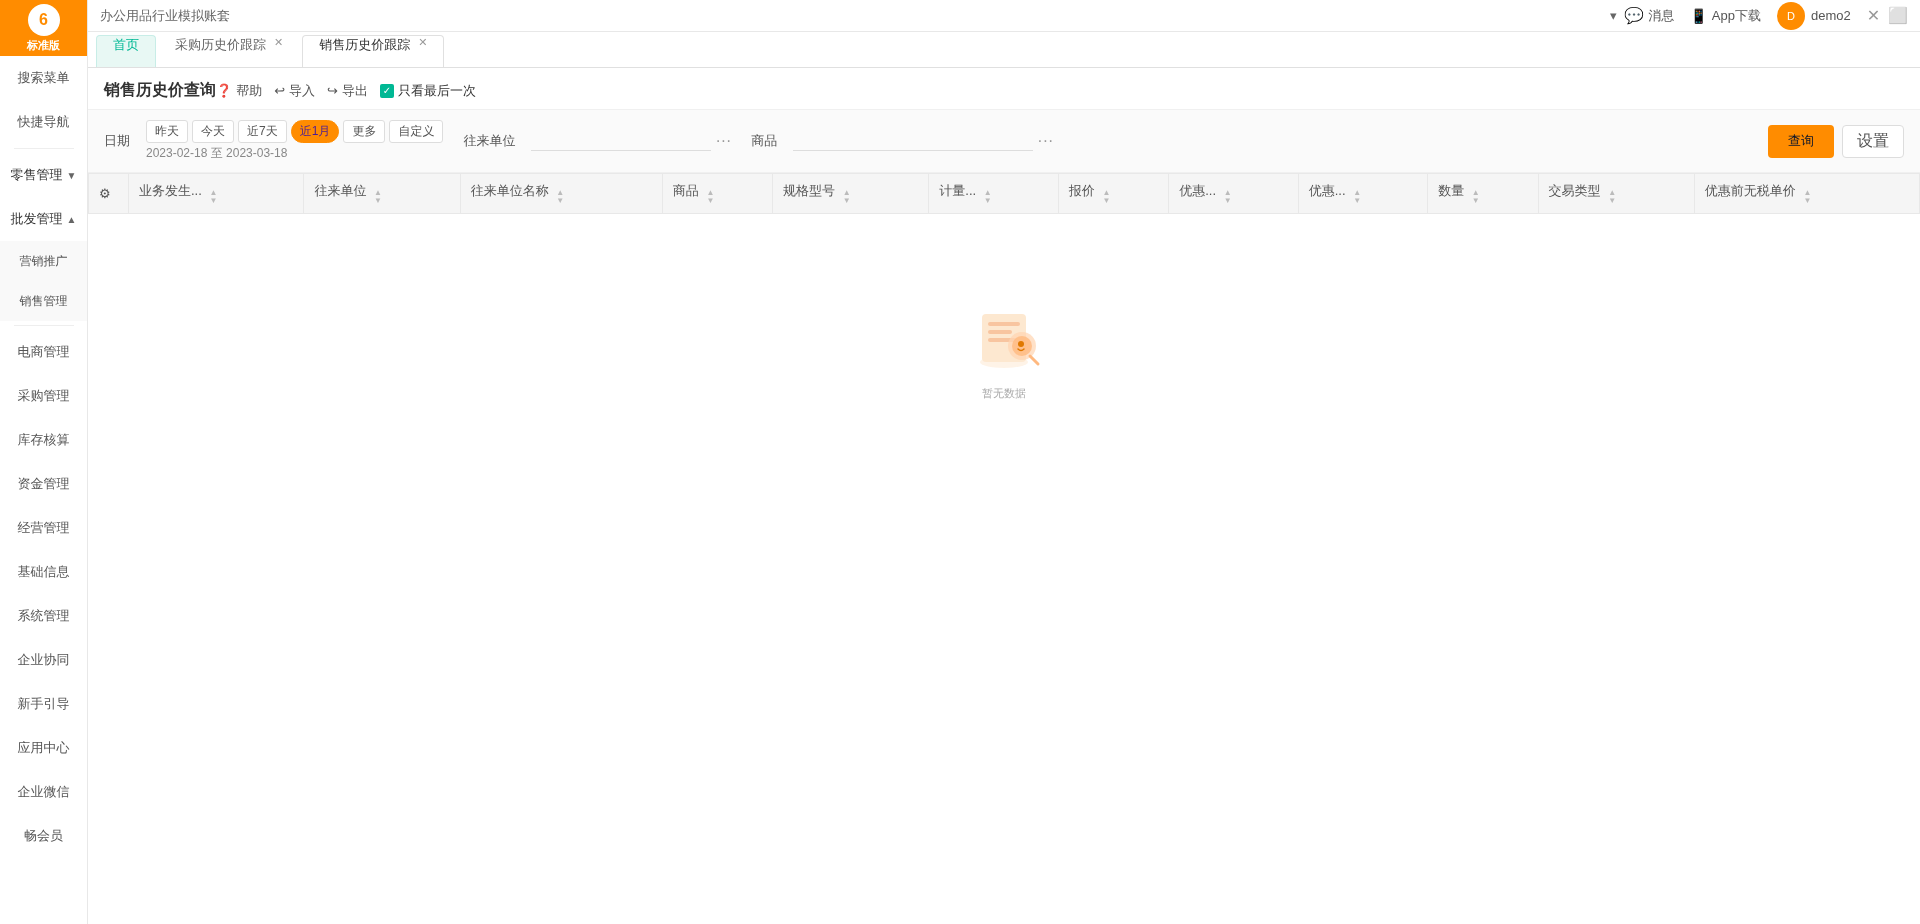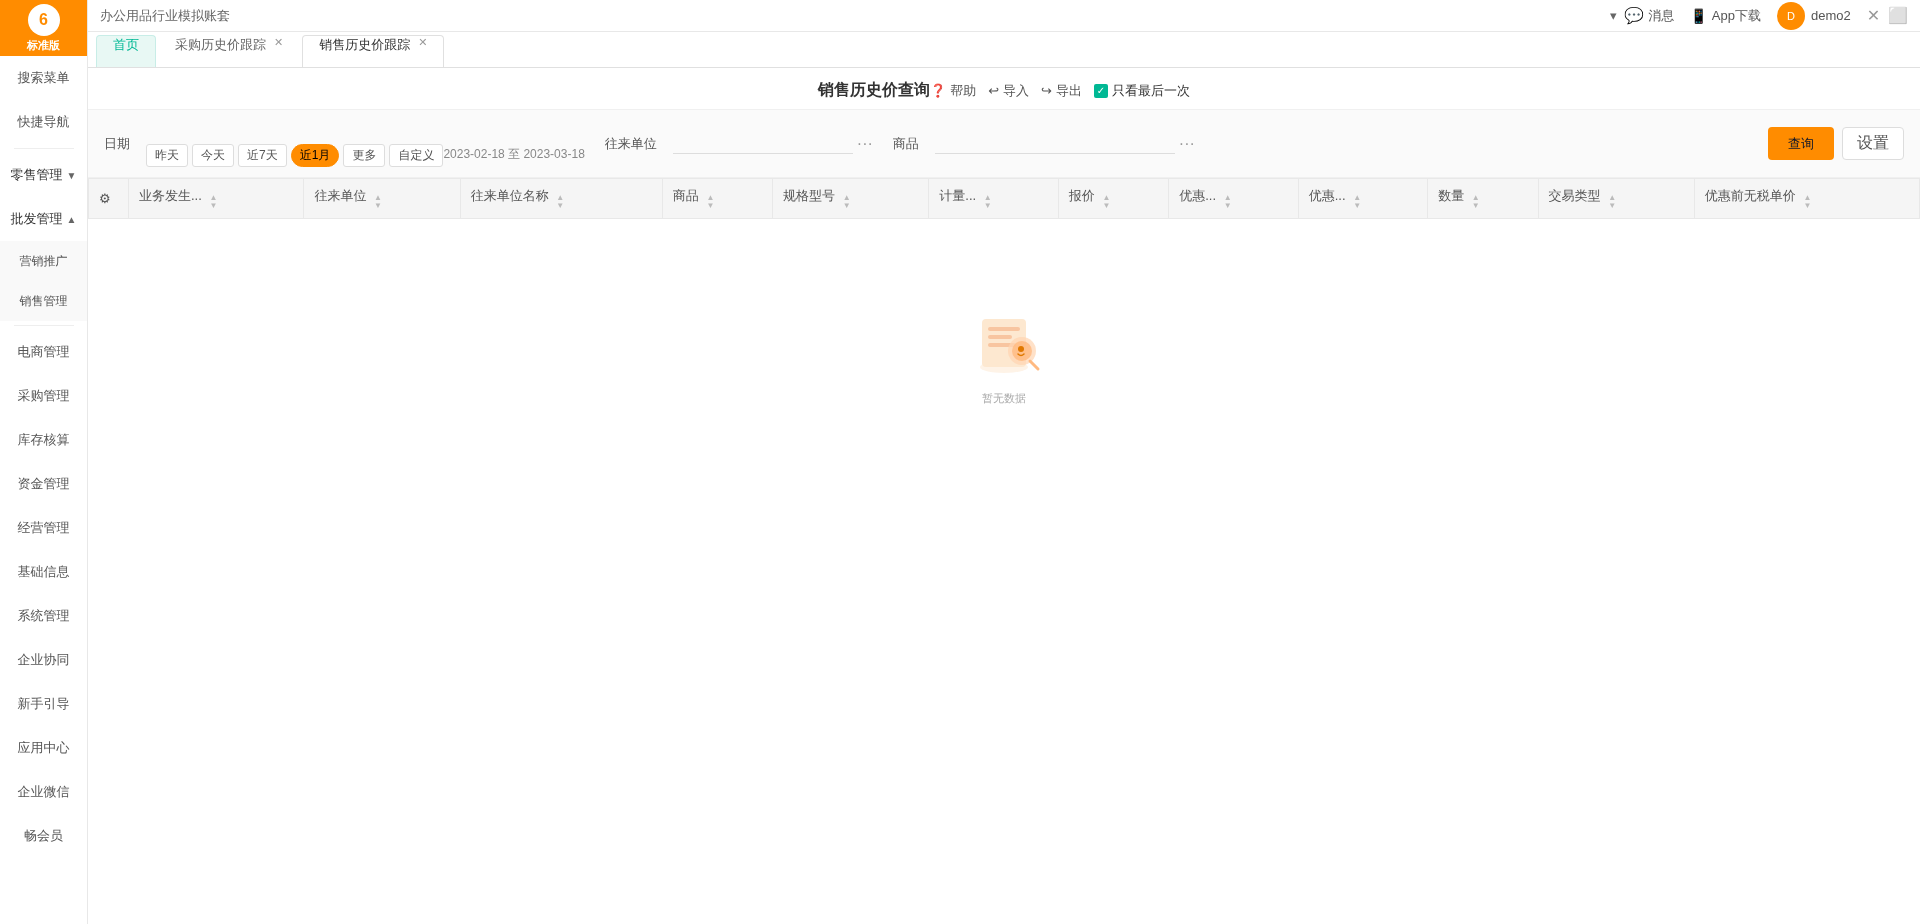--- a/index.html
+++ b/index.html
@@ -29,35 +29,35 @@
 
     
     .tabs { height: 36px; background: #fff; border-bottom: 1px solid #e0e0e0; display: flex; align-items: flex-end; padding: 0 8px; gap: 0; }
     .tab { height: 32px; padding: 0 16px; display: flex; gap: 6px; cursor: pointer; font-size: 13px; color: #666; border: 1px solid transparent; border-bottom: none; border-radius: 4px 4px 0 0; margin-right: 2px; }
     .tab.home { background: #e8f8f4; color: #00b894; border-color: #c8ede7; }
     .tab.active { background: #fff; color: #333; border-color: #e0e0e0; }
     .tab-close { font-size: 11px; color: #999; cursor: pointer; margin-left: 2px; }
 
     
     .page-content { flex: 1; background: #fff; overflow: hidden; display: flex; flex-direction: column; }
-    .page-header { padding: 12px 16px 8px; border-bottom: 1px solid #f0f0f0; display: flex; align-items: center; justify-content: center; }
+    .page-header { padding: 12px 16px 8px; border-bottom: 1px solid #f0f0f0; display: flex; align-items: center; justify-content: flex-start; }
     .page-title { font-size: 16px; font-weight: bold; color: #333; }
     .page-header-actions { display: flex; align-items: center; gap: 12px; }
     .header-action { display: flex; align-items: center; gap: 4px; font-size: 13px; color: #555; cursor: pointer; }
     .checkbox-wrapper { display: flex; align-items: center; gap: 4px; font-size: 13px; color: #333; }
     .checkbox-teal { width: 14px; height: 14px; background: #00b894; border-radius: 2px; display: flex; align-items: center; justify-content: center; }
     .checkbox-teal span { color: #fff; font-size: 10px; }
 
     
     .filter-bar { padding: 10px 16px; background: #fafafa; border-bottom: 1px solid #f0f0f0; display: flex; align-items: center; gap: 20px; flex-wrap: wrap; }
     .filter-group { display: flex; align-items: center; gap: 16px; }
     .filter-label { color: #555; font-size: 13px; }
     .date-btns { display: flex; align-items: center; gap: 4px; }
     .date-btn { padding: 2px 8px; border: 1px solid #ddd; border-radius: 3px; font-size: 12px; color: #555; cursor: pointer; background: #fff; }
-    .date-btn.active { background: #ff8c00; color: #000000; border-color: #ff8c00; border-radius: 12px; }
+    .date-btn.active { background: #ff8c00; color: #4c1d95; border-color: #ff8c00; border-radius: 12px; }
     .date-range { font-size: 12px; color: #888; margin-top: 2px; }
     .filter-input-group { display: flex; align-items: center; gap: 4px; }
     .filter-input { border: none; border-bottom: 1px solid #ddd; outline: none; font-size: 13px; color: #333; padding: 2px 4px; background: transparent; min-width: 120px; }
     .filter-dots { color: #999; font-size: 16px; cursor: pointer; }
     .search-btn { background: #ff8c00; color: #0f172a; border: none; padding: 6px 20px; border-radius: 4px; font-size: 13px; cursor: pointer; }
     .settings-btn { background: #fff; color: #555; border: 1px solid #ddd; padding: 5px 14px; border-radius: 4px; font-size: 16px; cursor: pointer; }
     .filter-right { margin-left: auto; display: flex; gap: 8px; }
 
     
     .table-container { flex: 1; overflow: auto; }
@@ -214,21 +214,21 @@
             <span>✓</span>
           </div>
           <span>只看最后一次</span>
         </div>
       </div>
     </div>
 
     <div class="filter-bar">
       <div class="filter-group">
         <span class="filter-label">日期</span>
-        <div style="display:flex;flex-direction:row;margin-top:24px;">
+        <div style="display:flex;flex-direction:column;">
           <div class="date-btns">
             <button class="date-btn">昨天</button>
             <button class="date-btn">今天</button>
             <button class="date-btn">近7天</button>
             <button class="date-btn active">近1月</button>
             <button class="date-btn">更多</button>
             <button class="date-btn">自定义</button>
           </div>
           <span class="date-range">2023-02-18 至 2023-03-18</span>
         </div>

